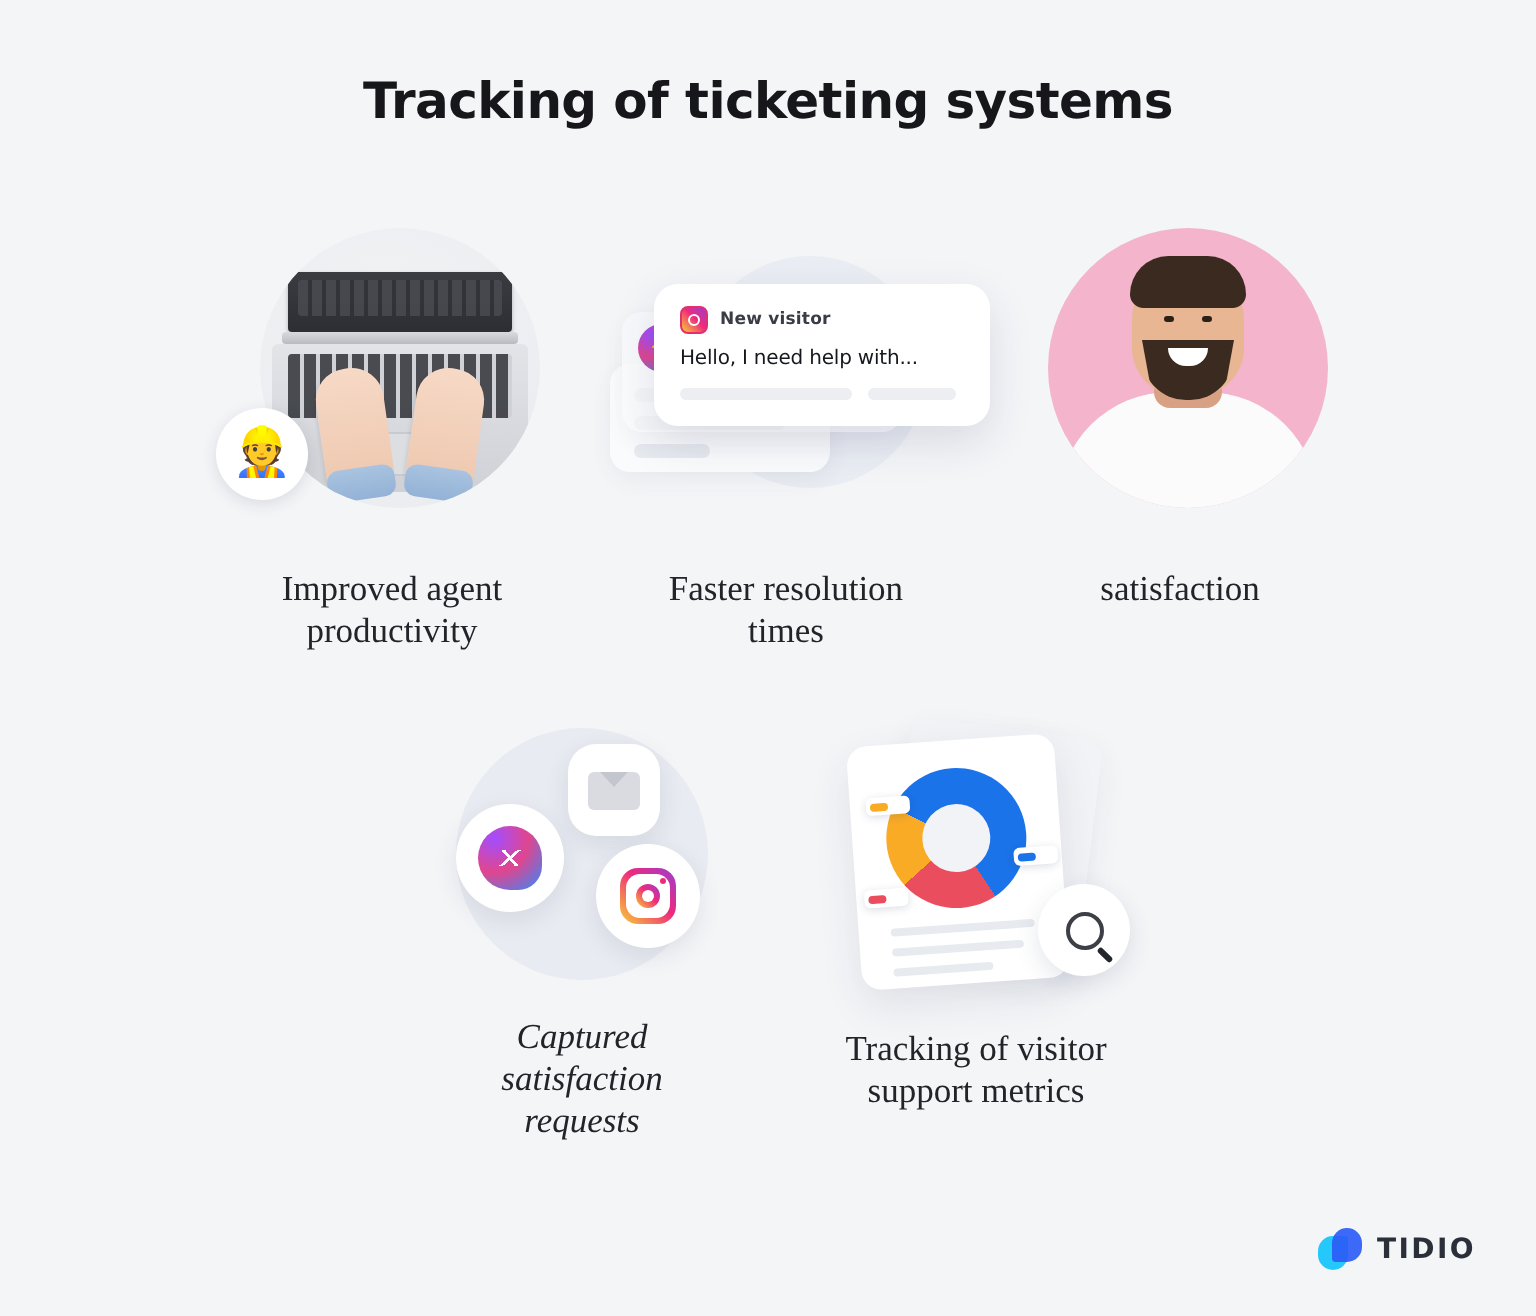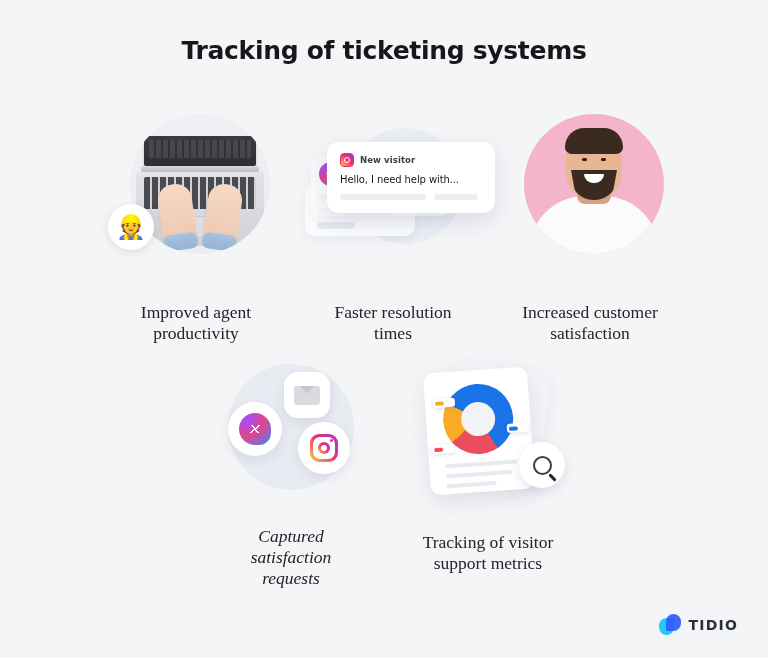--- a/index.html
+++ b/index.html
@@ -38,21 +38,21 @@
   
   .card {
     position: absolute;
   }
   .art {
     position: relative;
     width: 100%;
     height: 160px;
   }
   .caption {
-    margin-top: 30px;
+    margin-top: 12px;
     text-align: center;
     font-family: "Liberation Serif", serif;
     font-size: 17.5px;
     line-height: 21px;
     color: #23232a;
   }
 
   
   #card-productivity { left: 116px; top: 112px; width: 160px; }
   #card-resolution   { left: 305px; top: 112px; width: 176px; }
@@ -669,21 +669,20 @@
         <div class="ph-neck"></div>
         <div class="ph-head"></div>
         <div class="ph-hair"></div>
         <div class="ph-beard"></div>
         <div class="ph-smile"></div>
         <div class="ph-eye l"></div>
         <div class="ph-eye r"></div>
       </div>
     </div>
     <div class="caption">
-      <div>Increased customer</div>
       <div>satisfaction</div>
     </div>
   </div>
 
   <div class="card" id="card-multichannel">
     <div class="art" style="height:136px;">
       <div class="mc-circle"></div>
 
       <div class="chip chip-mail">
         <span class="mail-icon"></span>

